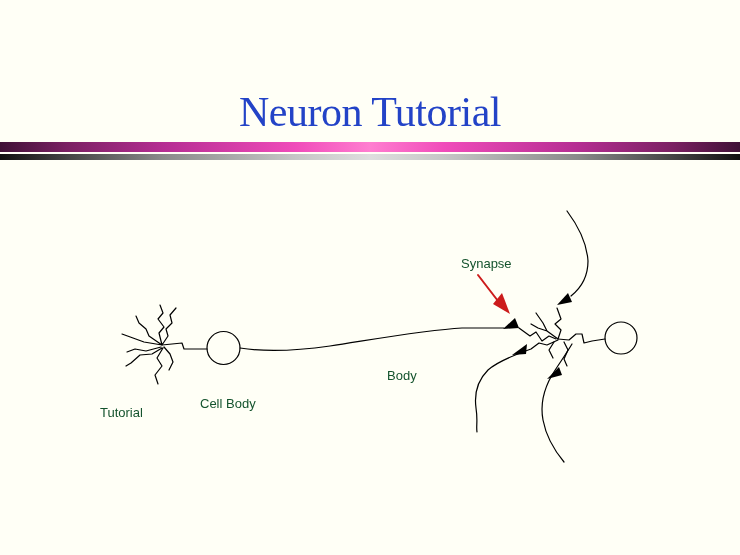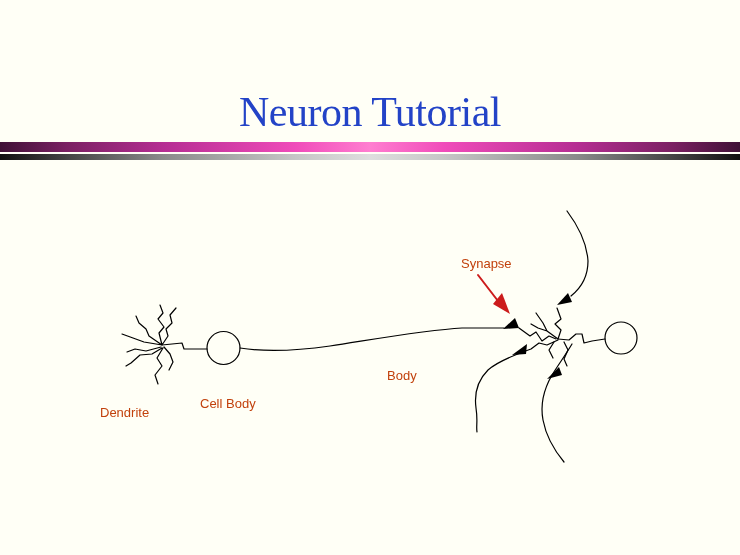--- a/index.html
+++ b/index.html
@@ -31,21 +31,21 @@
     top:122px;height:6px;
     background:linear-gradient(90deg,
       var(--gray_bar-edge) 0%, var(--gray_bar-dark) 9%,
       var(--gray_bar-mid) 22%, var(--gray_bar-bright) 40%,
       var(--gray_bar-highlight) 50%, var(--gray_bar-bright) 60%,
       var(--gray_bar-mid) 78%, var(--gray_bar-dark) 91%,
       var(--gray_bar-edge) 100%);
   }
   svg.diagram{position:absolute;left:0;top:0;}
   .lbl{
-    position:absolute;font-size:13px;color:#c2410c;white-space:nowrap;
+    position:absolute;font-size:13px;color:#14532d;white-space:nowrap;
   }
   .lbl.dendrite{left:100px;top:373px;}
   .lbl.cellbody{left:200px;top:364px;text-align:right;}
   .lbl.axon{left:387px;top:336px;}
   .lbl.synapse{left:461px;top:224px;}
 </style>
 </head>
 <body>
 
 <div class="slide">
@@ -93,18 +93,18 @@
       <path d="M572,312 C566,322 559,332 552,343 C544,357 540,372 543,388 C546,404 554,418 564,430"></path>
       <polygon points="547,347 559,335 562,343" fill="var(--stroke_color,#000)" stroke="none"></polygon>
     </g>
 
     <g stroke="var(--synapse_arrow_color,#cc1c1c)">
       <line x1="478" y1="243" x2="498" y2="269" stroke-width="2"></line>
       <polygon points="510,282 493,272 502,261" fill="var(--synapse_arrow_color,#cc1c1c)" stroke="none"></polygon>
     </g>
   </svg>
 
-  <span class="lbl dendrite">Dendrite</span>
+  <span class="lbl dendrite">Tutorial</span>
   <span class="lbl cellbody">Cell Body</span>
   <span class="lbl axon">Body</span>
   <span class="lbl synapse">Synapse</span>
 
 </div>
 
 </body></html>

